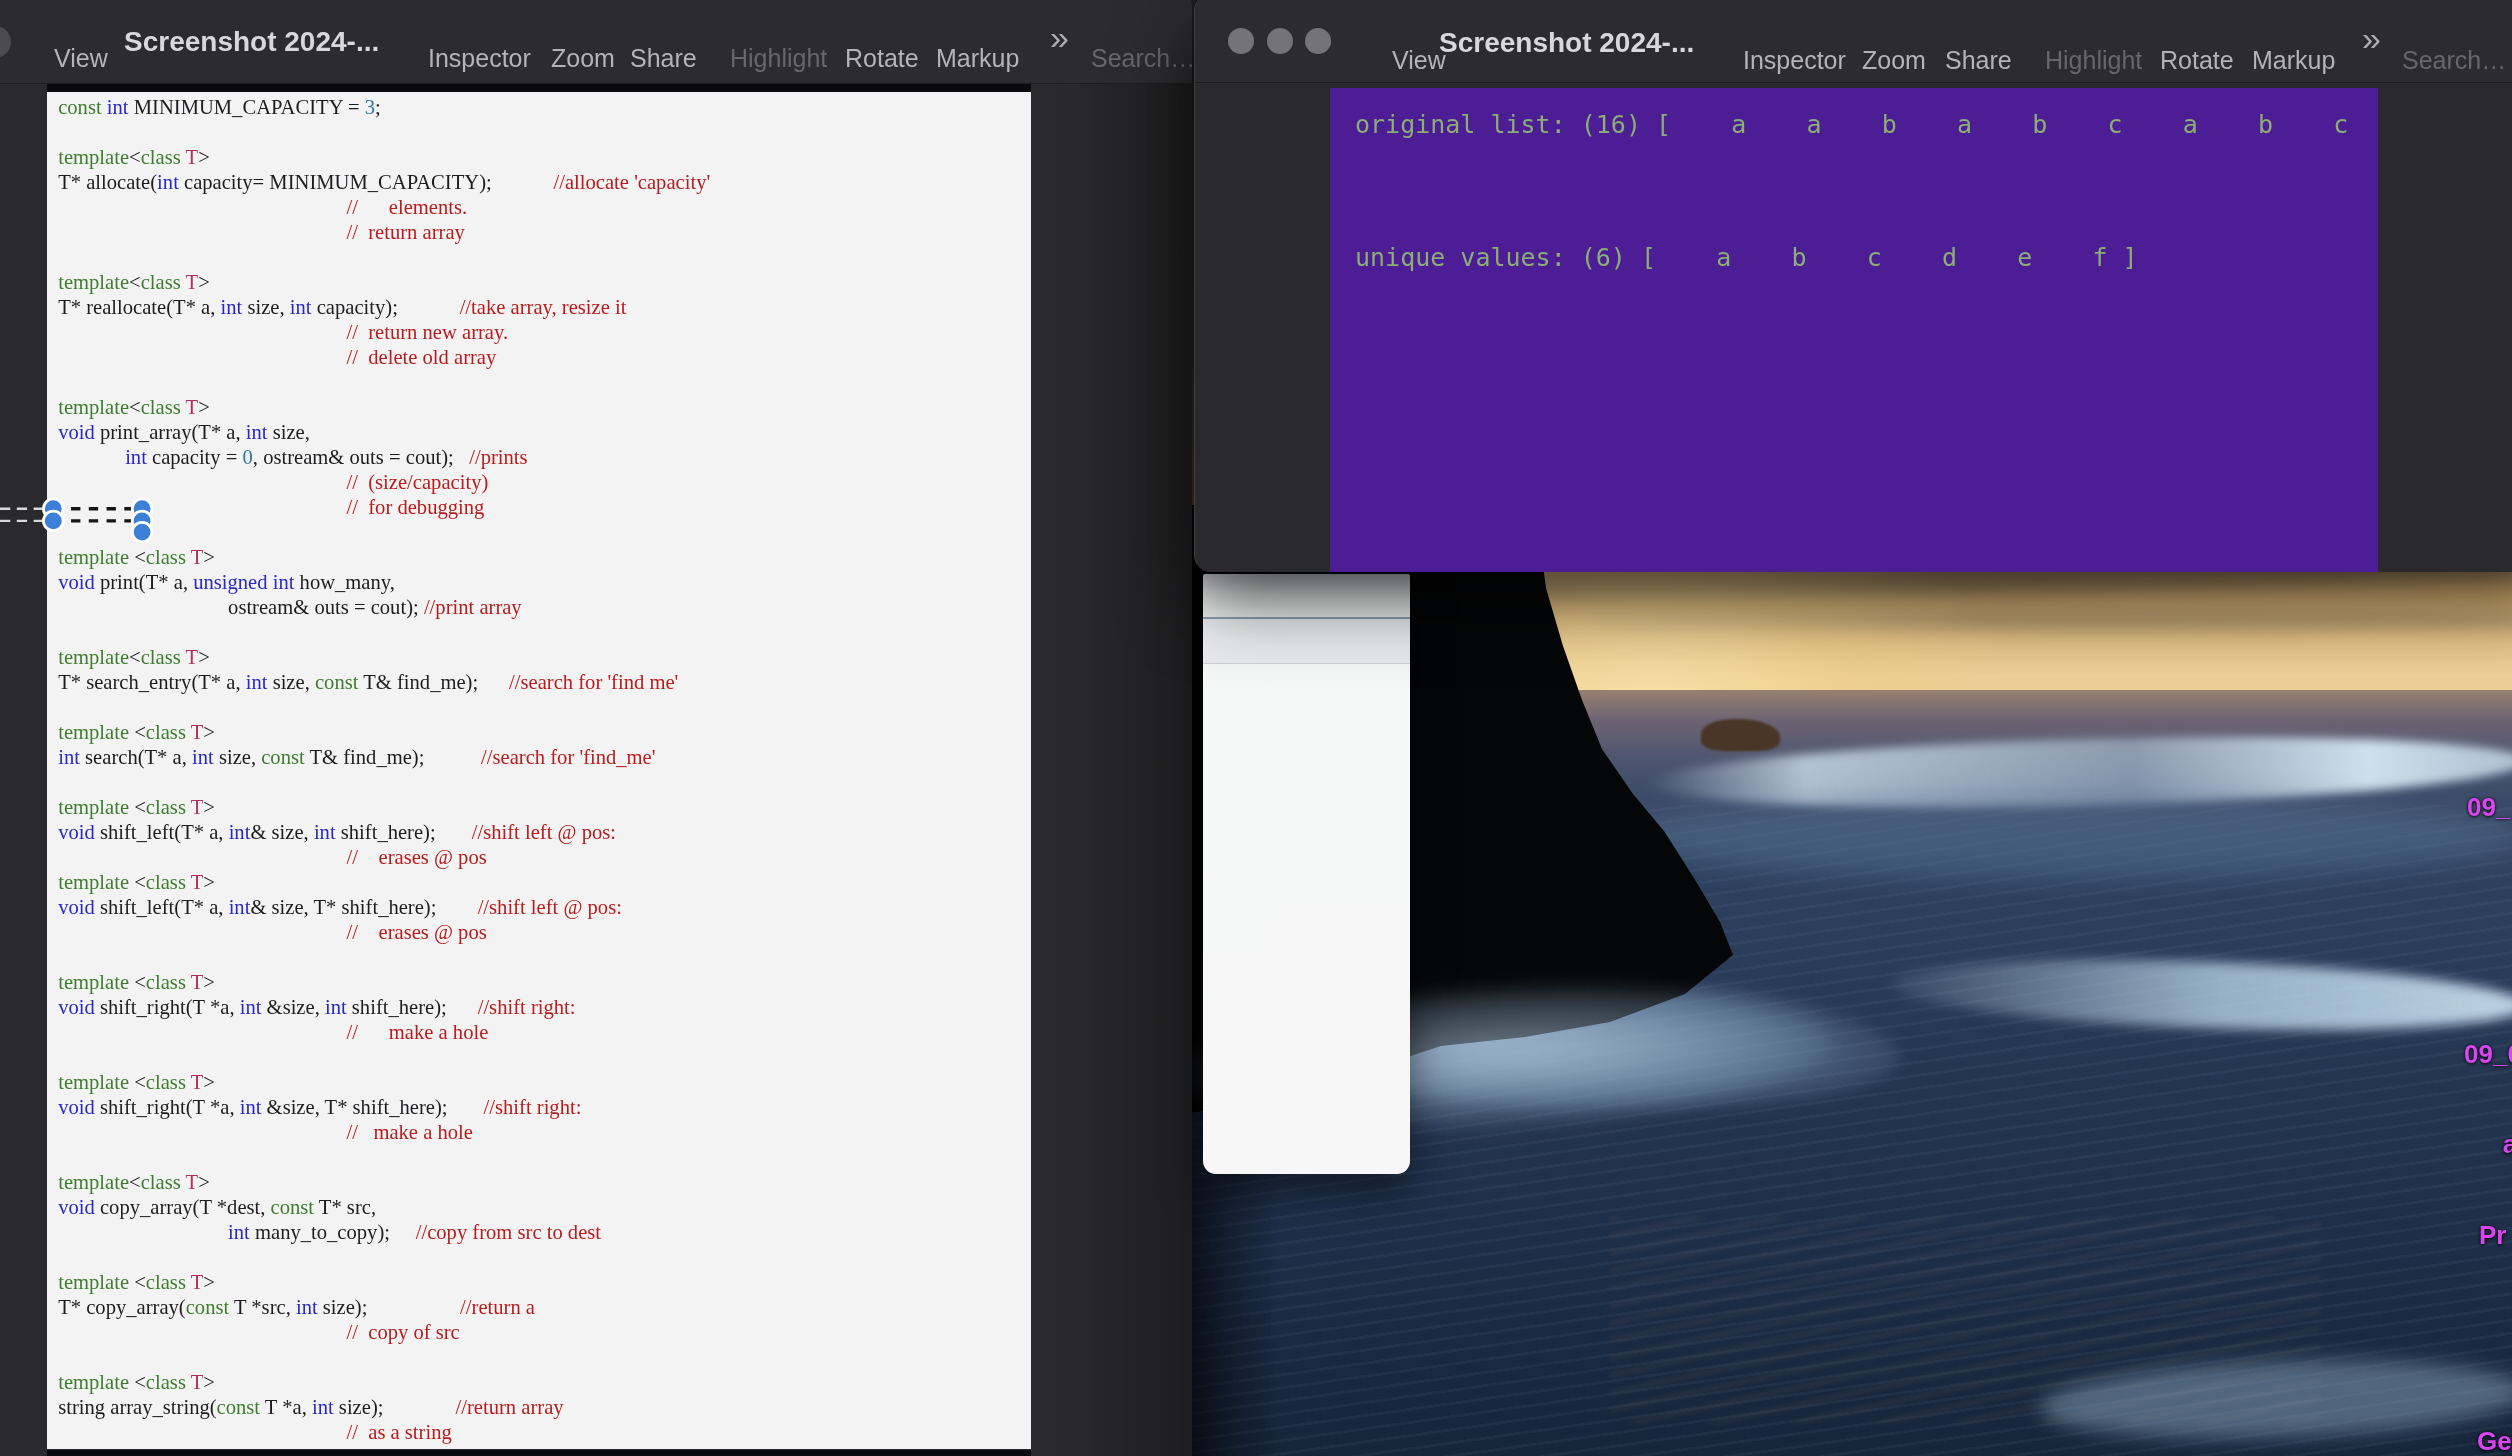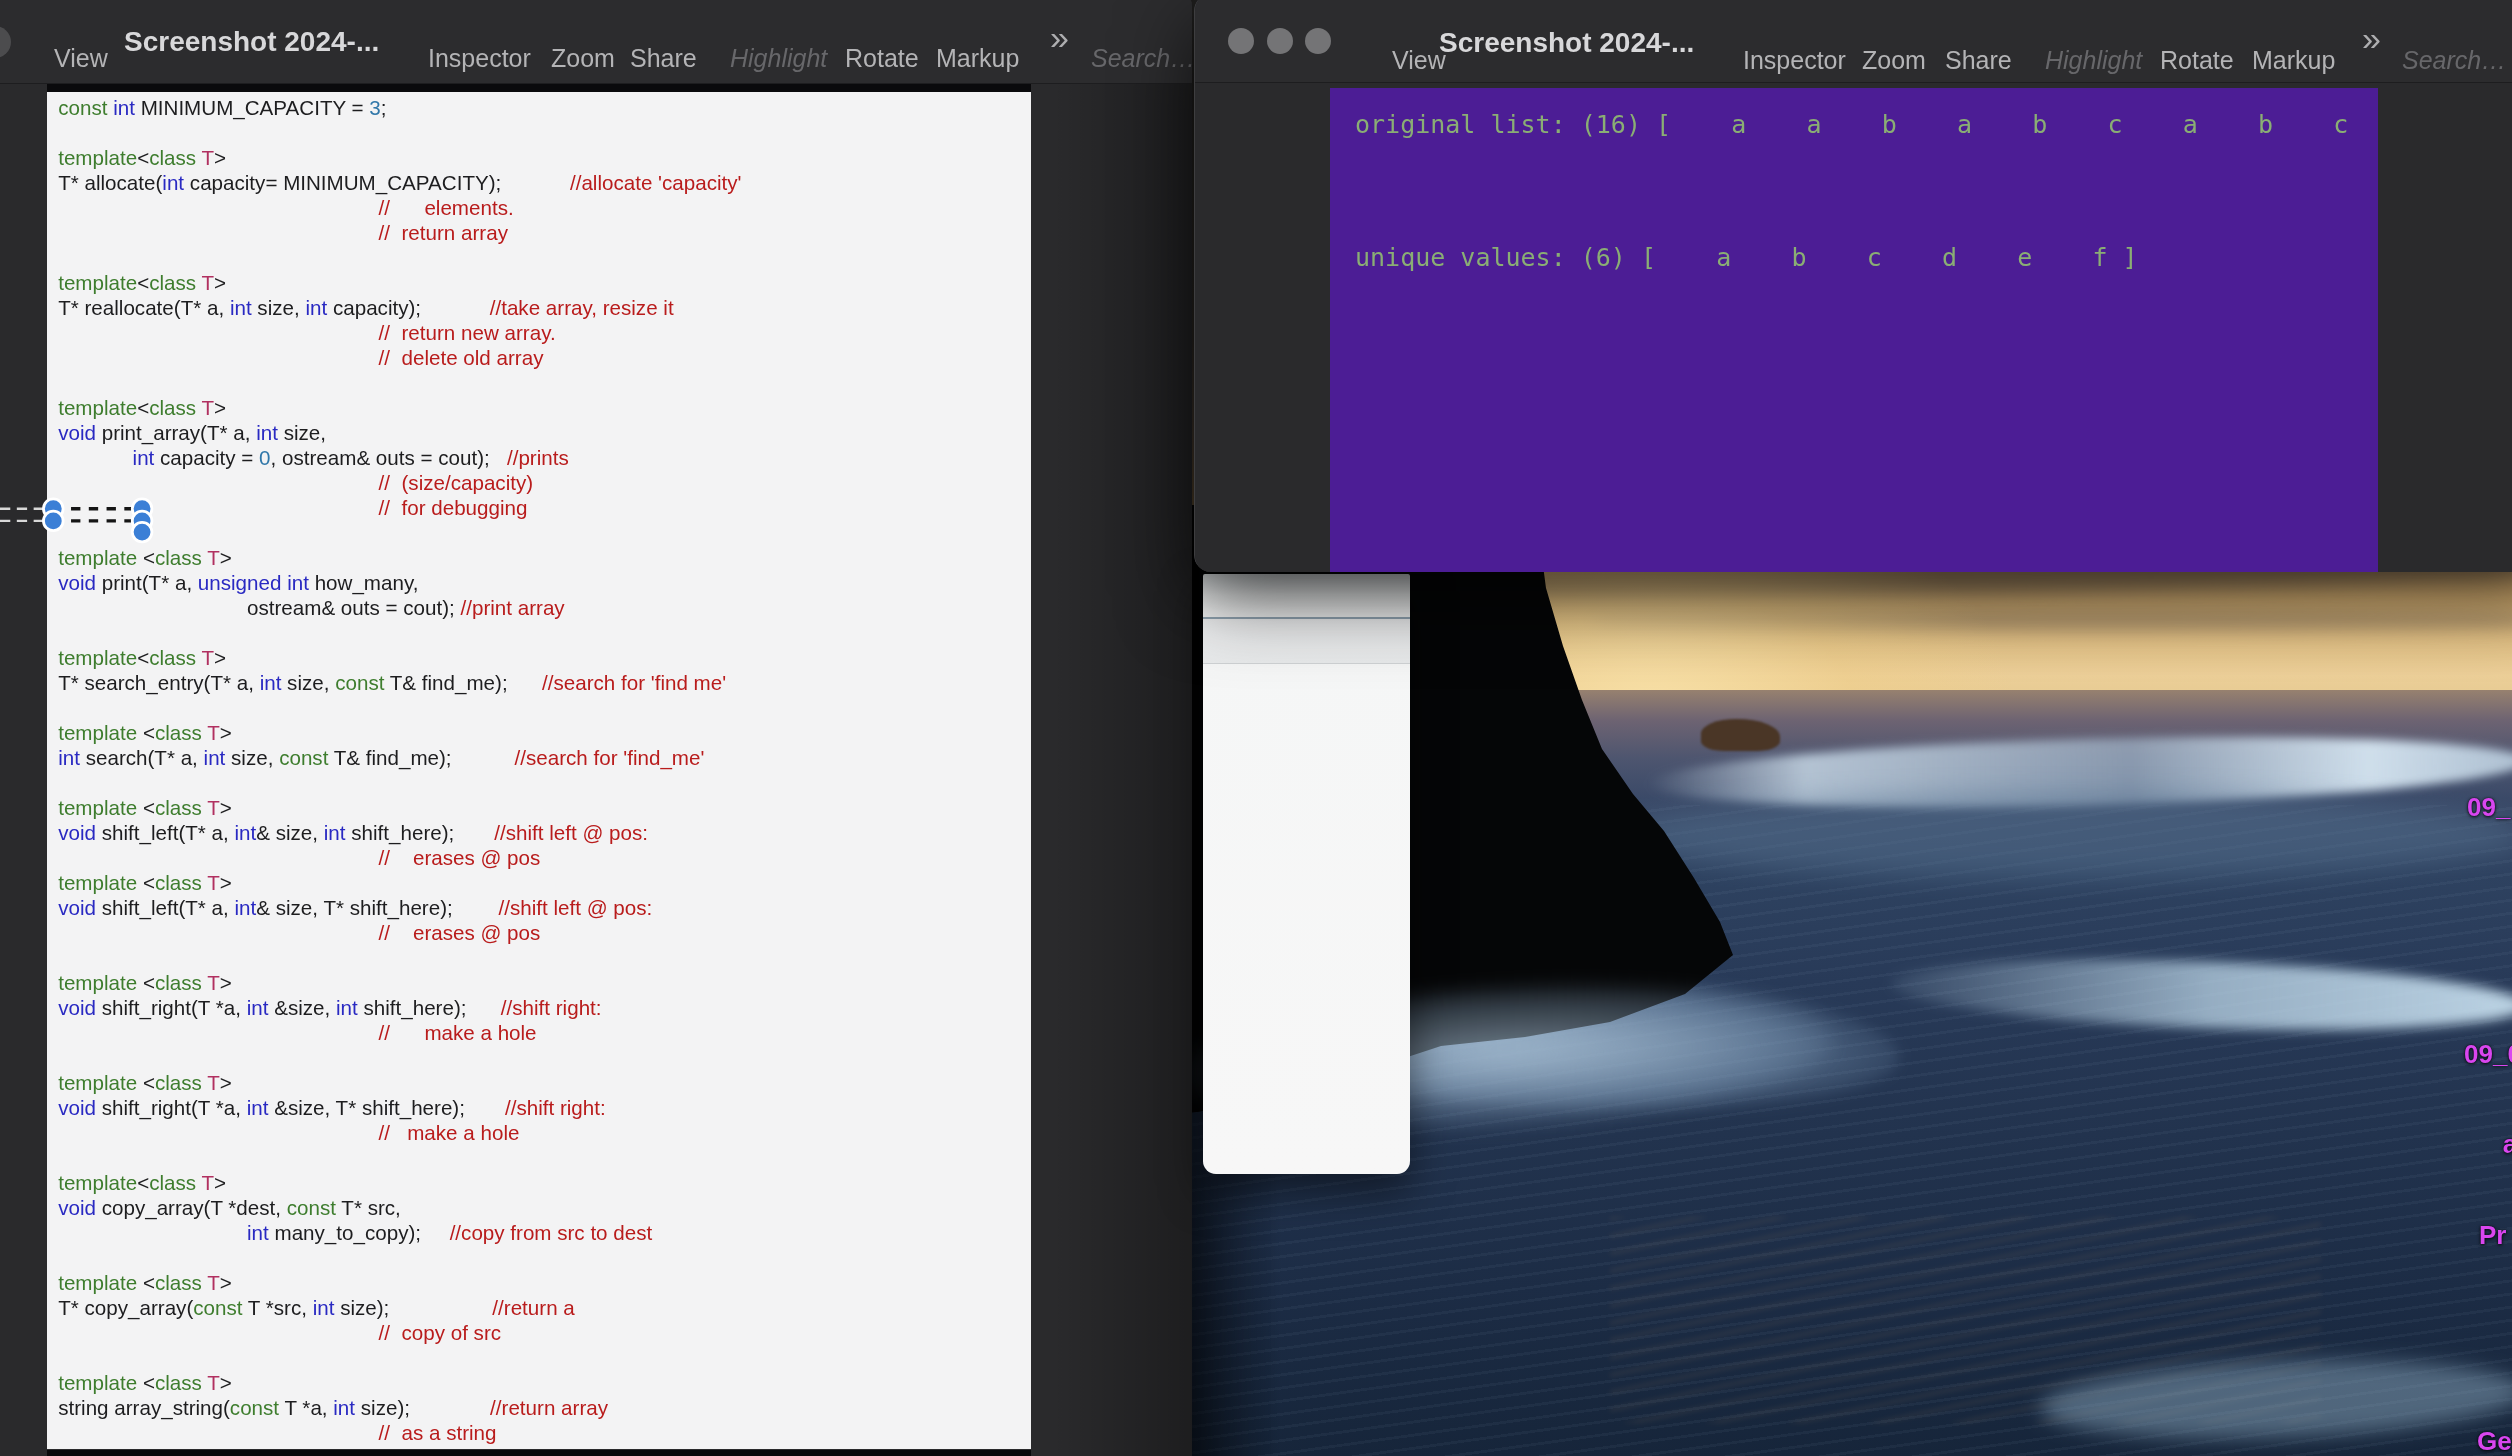--- a/index.html
+++ b/index.html
@@ -54,38 +54,38 @@
 
   
   .desk-label{position:absolute;z-index:2;color:#d946ef;font-weight:bold;font-size:26px;
        line-height:30px;white-space:pre;text-shadow:0 0.9px 3.7px rgba(0,0,0,.85),0 0 1.9px rgba(0,0,0,.6);text-align:center;}
 
   
   .win{position:absolute;border-radius:17px;overflow:hidden;background:#2a2a2c;}
   .toolbar{position:absolute;left:0;top:0;width:100%;background:#2c2c2e;
            border-bottom:0.9px solid #1d1d1f;}
   .tb-label{position:absolute;font-size:25px;color:#b4b4b6;white-space:nowrap;margin-top:17px;}
-  .tb-label.dim{color:#67676a;font-style:italic;}
+  .tb-label.dim{color:#67676a;}
   .tb-title{position:absolute;font-size:28px;font-weight:bold;color:#d8d8da;white-space:nowrap;}
   .tb-chev{position:absolute;font-size:34px;color:#aeaeb0;}
   .light{position:absolute;border-radius:50%;background:#747476;}
 
   
   #win-left{left:-37px;top:-11.2px;width:1229px;height:1516px;z-index:3;
             box-shadow:0 23.4px 66px rgba(0,0,0,.6);}
   #win-left .toolbar{height:94px;}
   #win-left .content{position:absolute;left:0;top:95px;width:100%;height:1422px;background:#2a2a2c;}
   #win-left .edge-shade{position:absolute;right:0;top:0;width:140px;height:100%;
             background:linear-gradient(90deg,rgba(0,0,0,0),rgba(0,0,0,.3));}
   .img-topstrip{position:absolute;left:84px;top:0;width:984px;height:8.4px;background:#0a0a0c;}
   .img-botstrip{position:absolute;left:84px;top:1366px;width:984px;height:11.2px;background:#0a0a0c;}
   #code-image{position:absolute;left:84px;top:8.4px;width:984px;height:1357px;
               background:#f3f3f4;overflow:hidden;}
   #code-pre{position:absolute;left:11.2px;top:2.8px;margin:0;
-            font-family:Liberation Sans, sans-serif;font-size:20.6px;line-height:25px;}
+            font-family:Liberation Serif, serif;font-size:20.6px;line-height:25px;}
   .cl{height:25px;white-space:pre;}
   .tk-kw{color:#3e7d2e;} .tk-ty{color:#2929c2;} .tk-cl{color:#b13060;}
   .tk-num{color:#3077a9;} .tk-cm{color:#b91c1c;} .tk-pl{color:#1d1d1f;}
 
   
   #annotation{position:absolute;left:0;top:487px;z-index:6;}
 
   
   #win-white{position:absolute;left:1203px;top:574px;width:207px;height:600px;z-index:4;
        border-radius:1.9px 1.9px 13px 13px;overflow:hidden;

